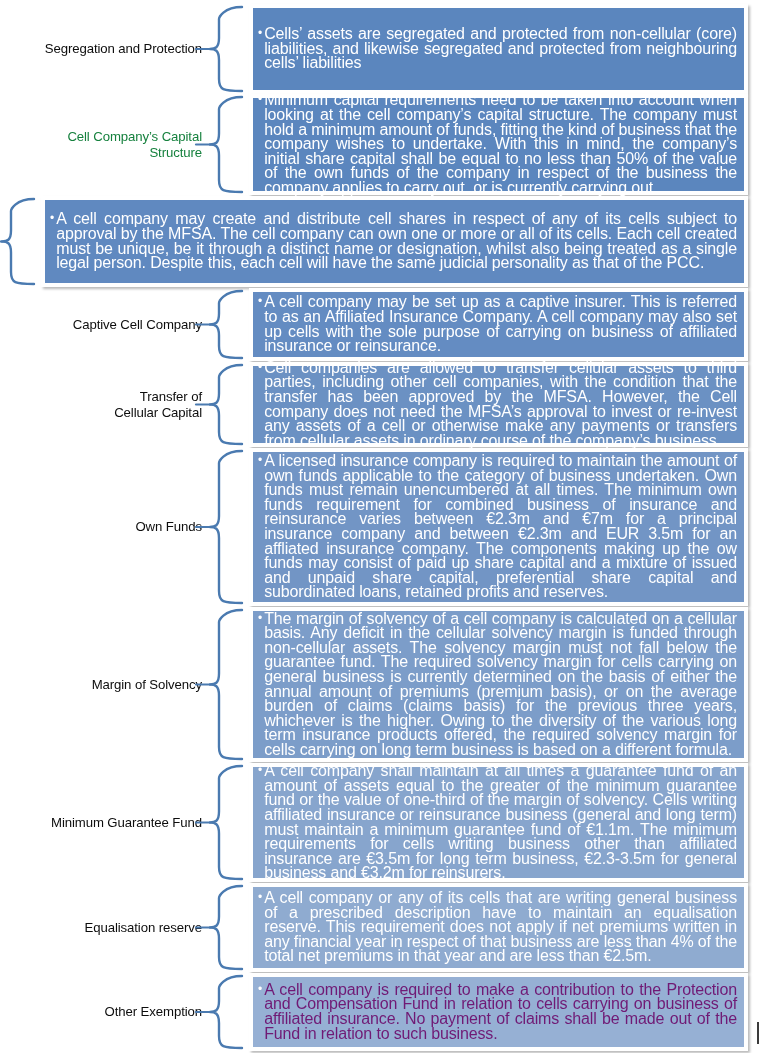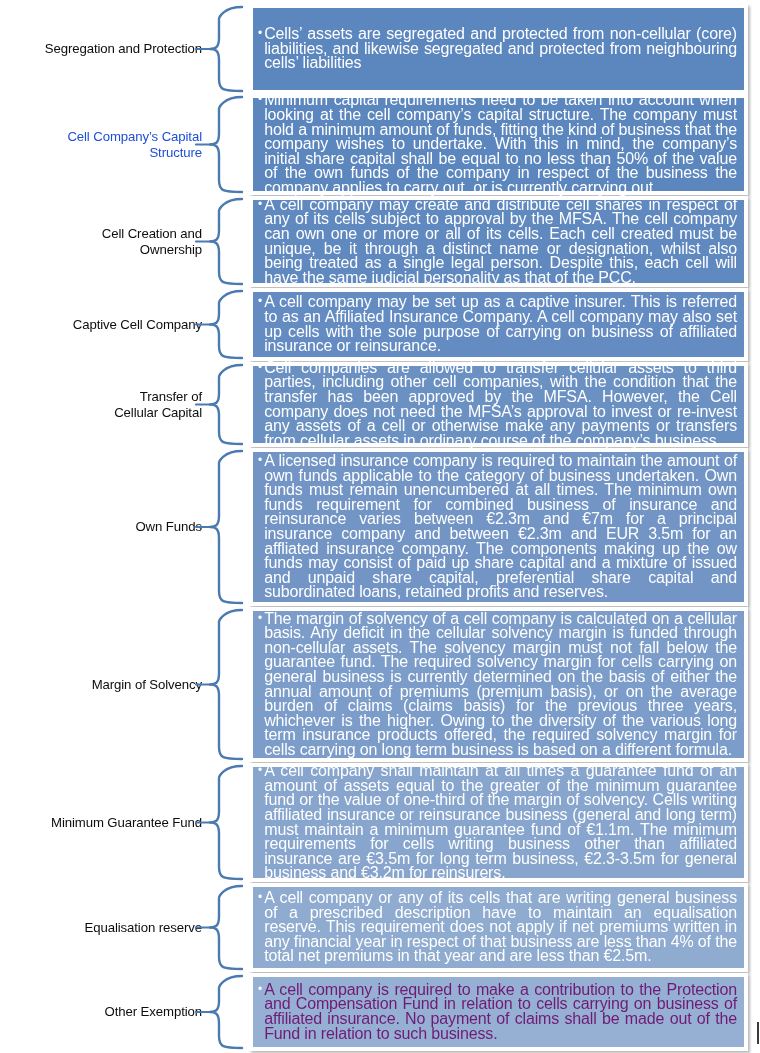--- a/index.html
+++ b/index.html
@@ -139,45 +139,41 @@
             <div class="bullet-line">
               <span class="bullet" style="color: rgb(255, 255, 255);">•</span>
               <span class="body-text" style="color: rgb(255, 255, 255);">Cells’ assets are segregated and protected from non-cellular (core) liabilities, and likewise segregated and protected from neighbouring cells’ liabilities</span>
             </div>
           </div>
         </div>
       </div>
     </div>
     <div class="row" style="top: 94px; height: 101px;">
       <div class="label-cell">
-        <div class="label-text" style="color: #1d4ed8;">Cell Company’s Capital
+        <div class="label-text" style="color: #15803d;">Cell Company’s Capital
 Structure</div>
       </div>
       <div class="brace-cell">
         <svg viewBox="0 0 38 101" preserveAspectRatio="none">
           <path d="M 34 3 C 15 3, 11 14, 11 15 L 11 39.5 C 11 49.5, 7 50.5, 2 50.5 C 7 50.5, 11 51.5, 11 61.5 L 11 86 C 11 97, 15 98, 34 98" fill="none" stroke="#4A7AB0" stroke-width="2.4" stroke-linecap="round" stroke-linejoin="round"></path>
           <line x1="-12" y1="50.5" x2="2" y2="50.5" stroke="#4A7AB0" stroke-width="2.2" stroke-linecap="round"></line>
         </svg>
       </div>
       <div class="box-cell">
         <div class="box-frame">
           <div class="box-fill" style="background: rgb(91, 134, 190);">
             <div class="bullet-line">
               <span class="bullet" style="color: rgb(255, 255, 255);">•</span>
               <span class="body-text" style="color: rgb(255, 255, 255);">Minimum capital requirements need to be taken into account when looking at the cell company’s capital structure. The company must hold a minimum amount of funds, fitting the kind of business that the company wishes to undertake. With this in mind, the company’s initial share capital shall be equal to no less than 50% of the value of the own funds of the company in respect of the business the company applies to carry out, or is currently carrying out.</span>
             </div>
           </div>
         </div>
       </div>
     </div>
     <div class="row" style="top: 196px; height: 91px;">
-      <div class="label-cell">
-        <div class="label-text" style="color: rgb(13, 13, 13);">Cell Creation and
-Ownership</div>
-      </div>
       <div class="brace-cell">
         <svg viewBox="0 0 38 91" preserveAspectRatio="none">
           <path d="M 34 3 C 15 3, 11 14, 11 15 L 11 34.5 C 11 44.5, 7 45.5, 2 45.5 C 7 45.5, 11 46.5, 11 56.5 L 11 76 C 11 87, 15 88, 34 88" fill="none" stroke="#4A7AB0" stroke-width="2.4" stroke-linecap="round" stroke-linejoin="round"></path>
           <line x1="-12" y1="45.5" x2="2" y2="45.5" stroke="#4A7AB0" stroke-width="2.2" stroke-linecap="round"></line>
         </svg>
       </div>
       <div class="box-cell">
         <div class="box-frame">
           <div class="box-fill" style="background: rgb(96, 137, 192);">
             <div class="bullet-line">

